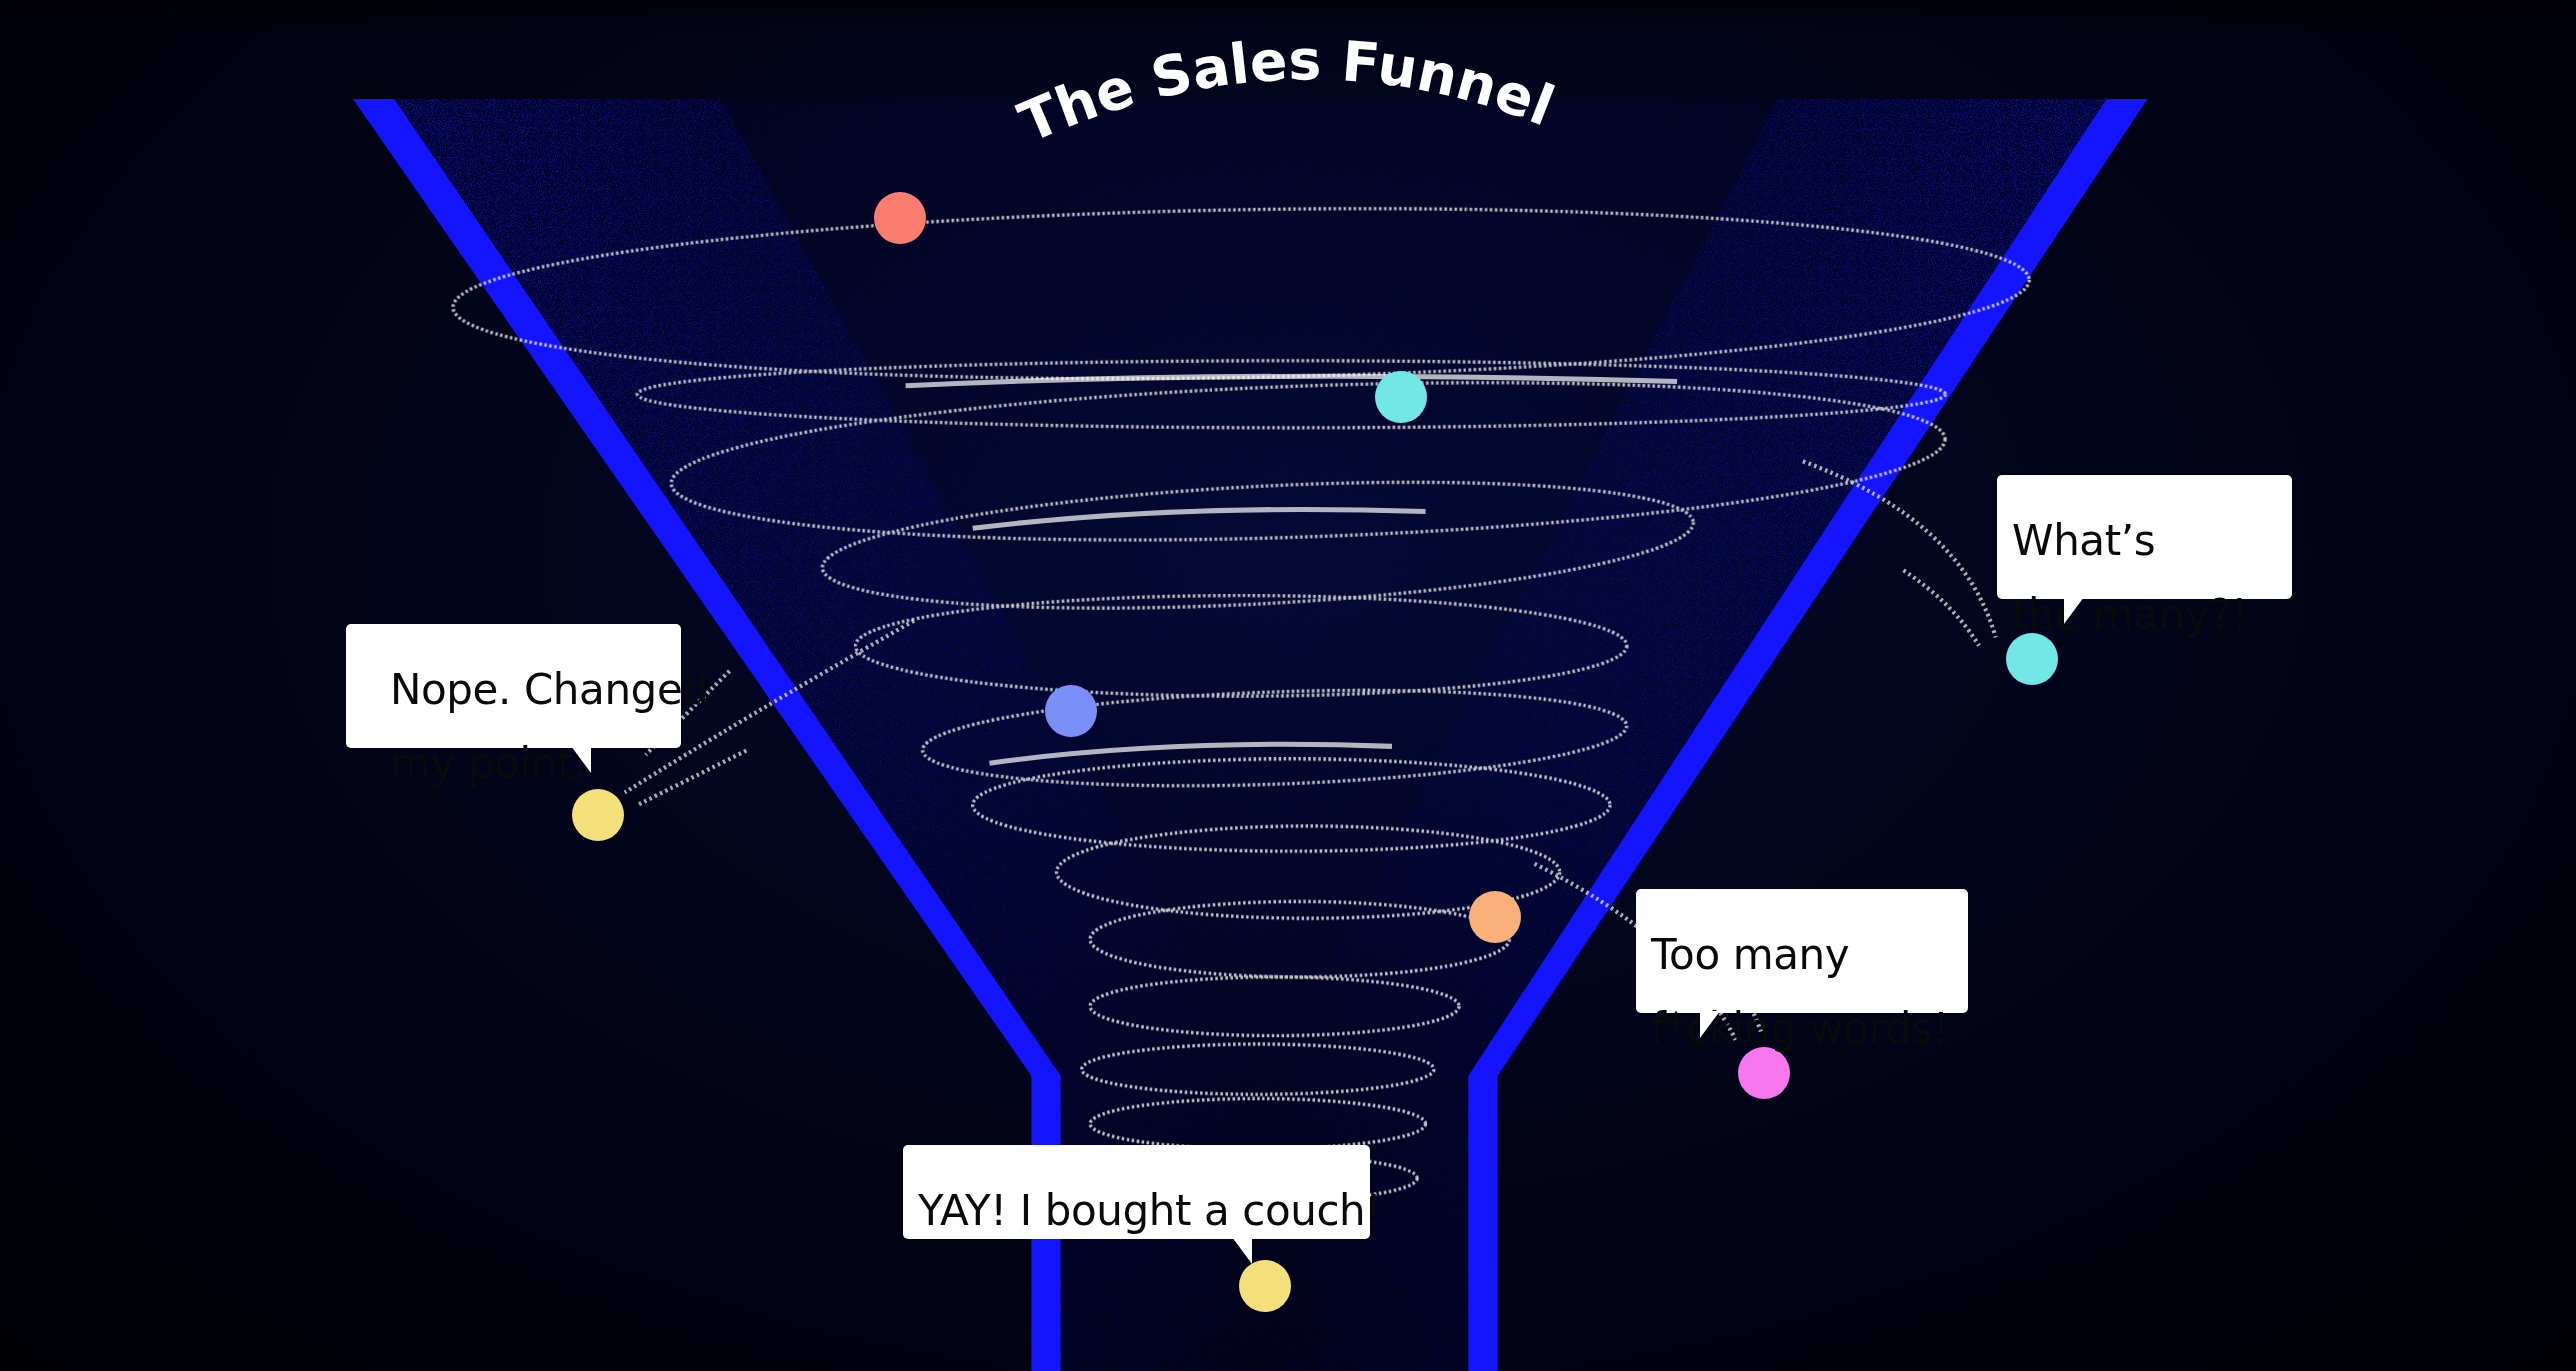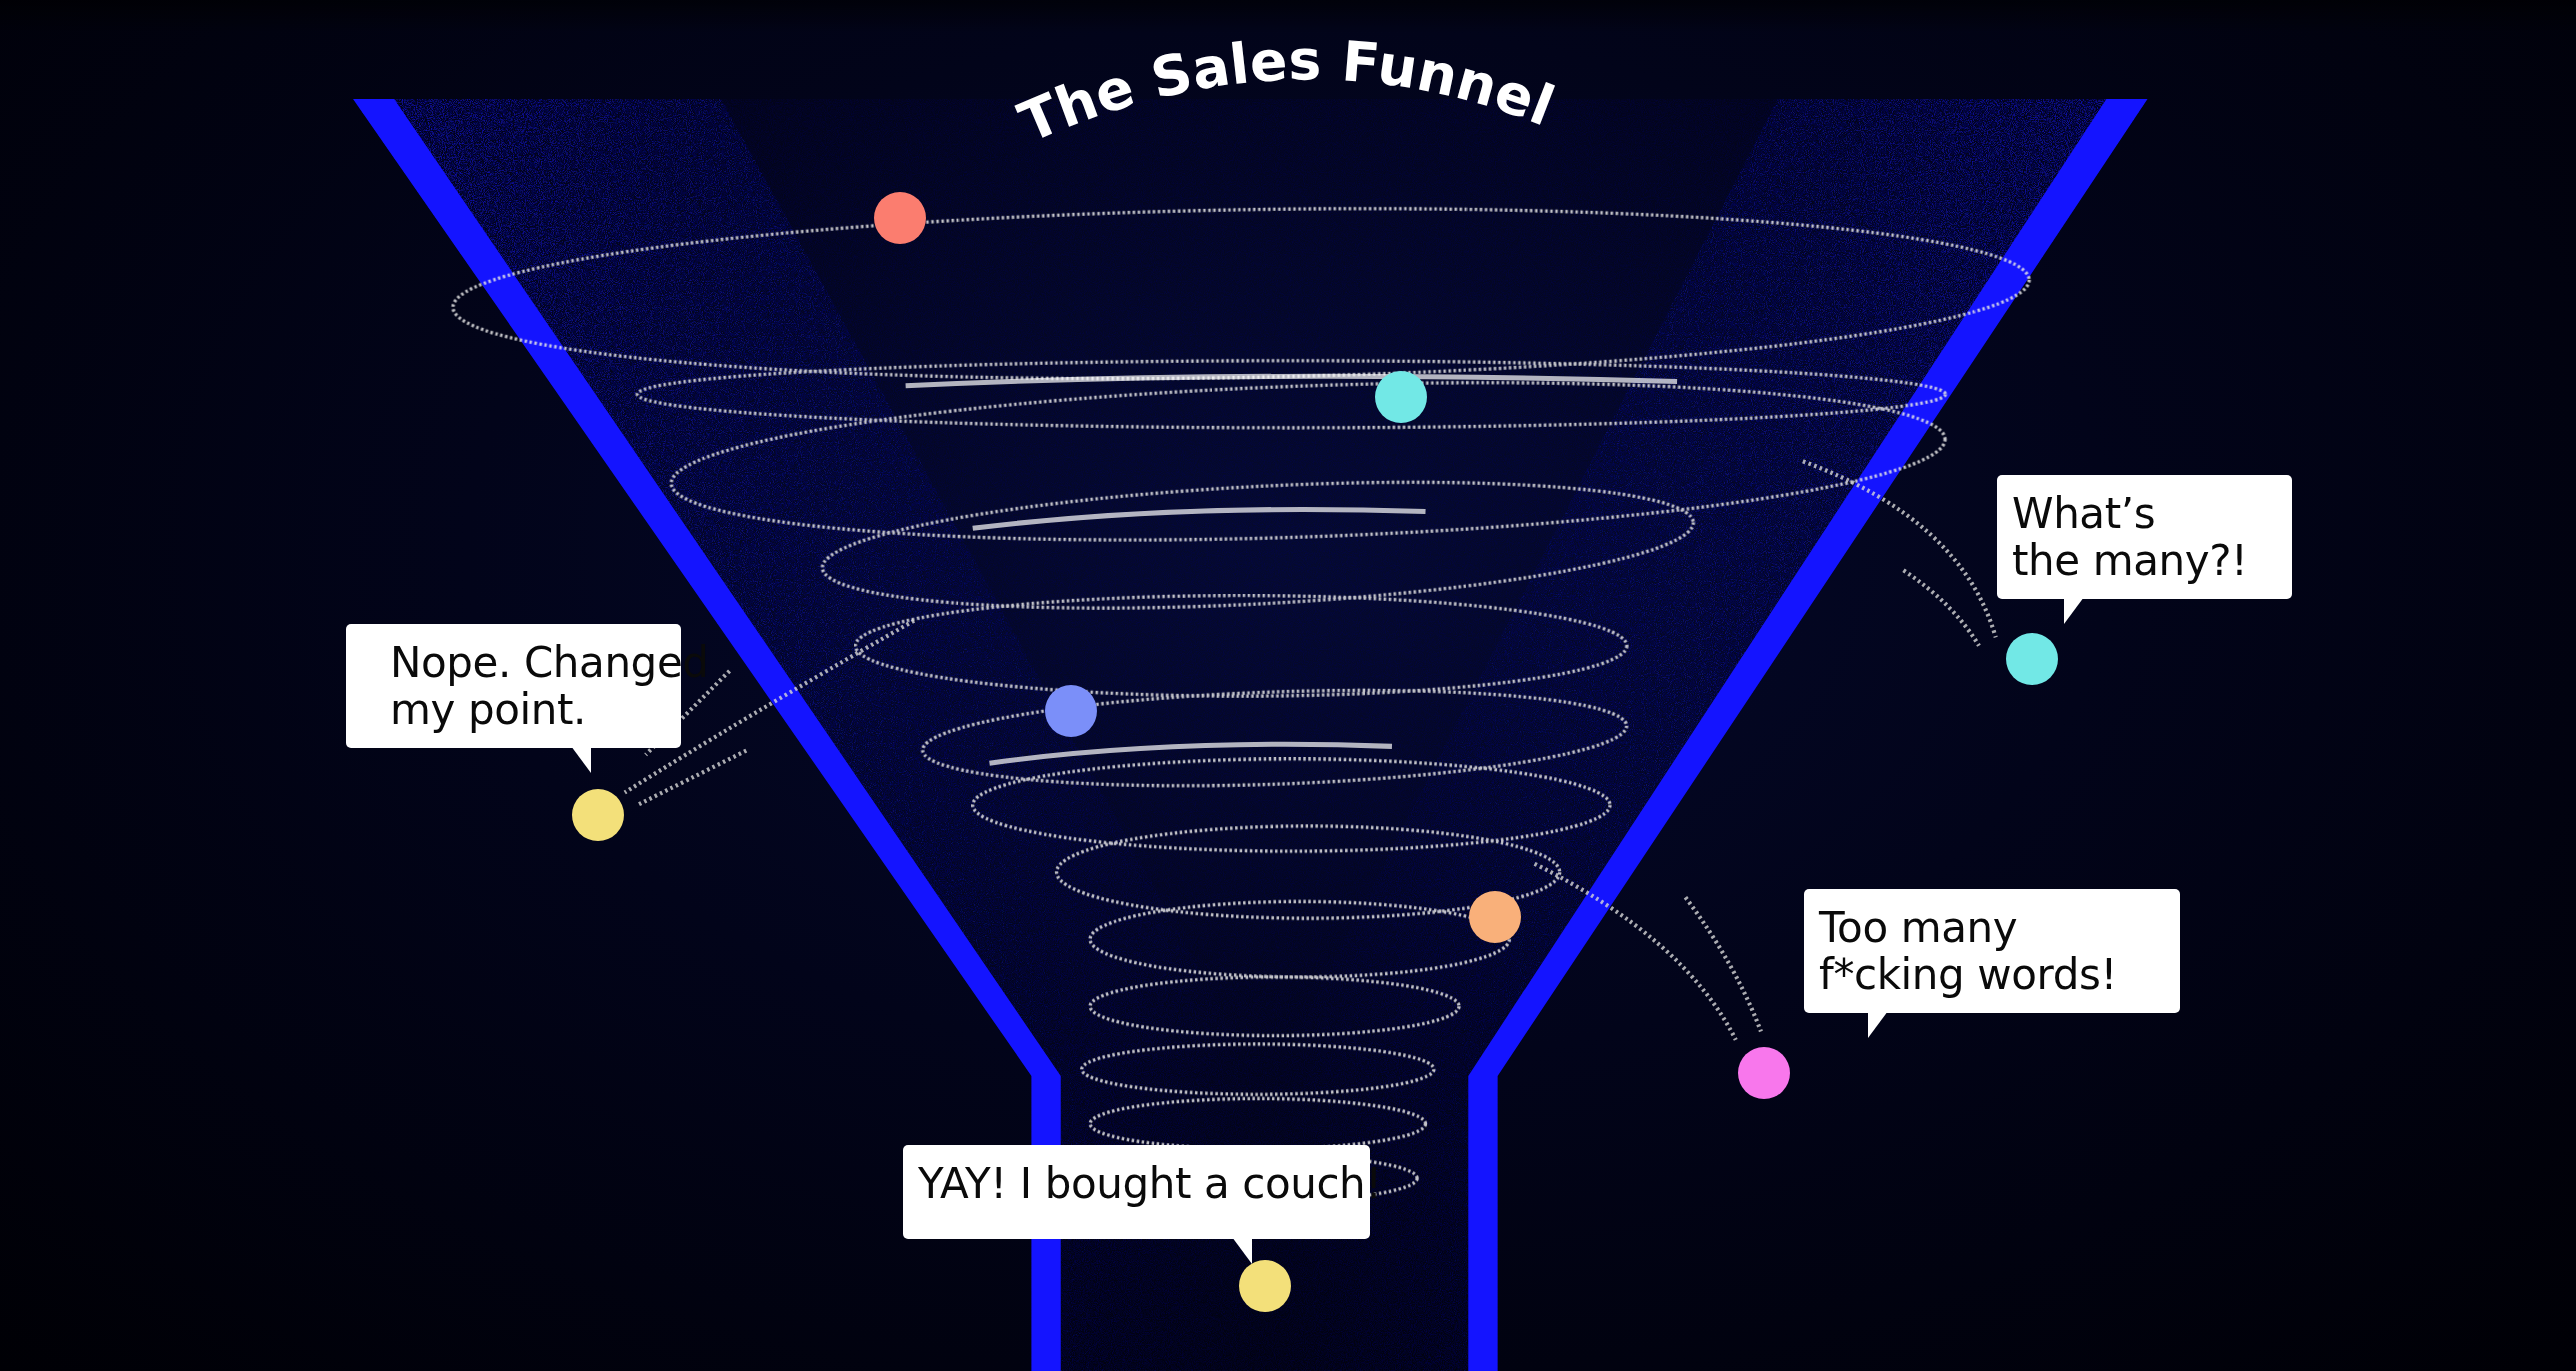--- a/index.html
+++ b/index.html
@@ -10,21 +10,21 @@
   }
   .stage { position:absolute; left:0; top:0; width:2576px; height:1372px; }
   svg.art { position:absolute; left:0; top:0; }
   .bubble {
     position:absolute; background:#ffffff; border-radius:5px;
     color:#0a0a0a; font-size:42px; line-height:47px;
     padding:15px 15px 18.4px 15px; box-sizing:border-box;
     font-family: "DejaVu Sans", "Liberation Sans", sans-serif;
     letter-spacing:-0.4px;
   }
-  .bubble .line { display:block; white-space:nowrap; }
+  .bubble .line { display:block; white-space:nowrap;margin-top:27px; }
   .bubble .tail {
     position:absolute; bottom:-25px; width:0; height:0;
     border-top:27px solid #ffffff; border-left:0 solid transparent; border-right:20px solid transparent;
   }
   .bubble .tail.left {
     border-right:0 solid transparent; border-left:20px solid transparent;
   }
   .dot { position:absolute; border-radius:50%; width:52px; height:52px; }
 </style>
 </head>
@@ -129,21 +129,21 @@
     <span class="line">my point.</span>
     <span class="tail left" style="left:225px;"></span>
   </div>
 
   <div class="bubble" style="left:1997px;top:475px;width:295px;height:124px;">
     <span class="line">What’s</span>
     <span class="line">the many?!</span>
     <span class="tail" style="left:67px;"></span>
   </div>
 
-  <div class="bubble" style="left:1804px;top:889px;width:376px;height:124px;">
+  <div class="bubble" style="left:1636px;top:889px;width:332px;height:124px;">
     <span class="line">Too many</span>
     <span class="line">f*cking words!</span>
     <span class="tail" style="left:64px;"></span>
   </div>
 
   <div class="bubble" style="left:903px;top:1145px;width:467px;height:94px;">
     <span class="line">YAY! I bought a couch!</span>
     <span class="tail left" style="left:329px;"></span>
   </div>
 

